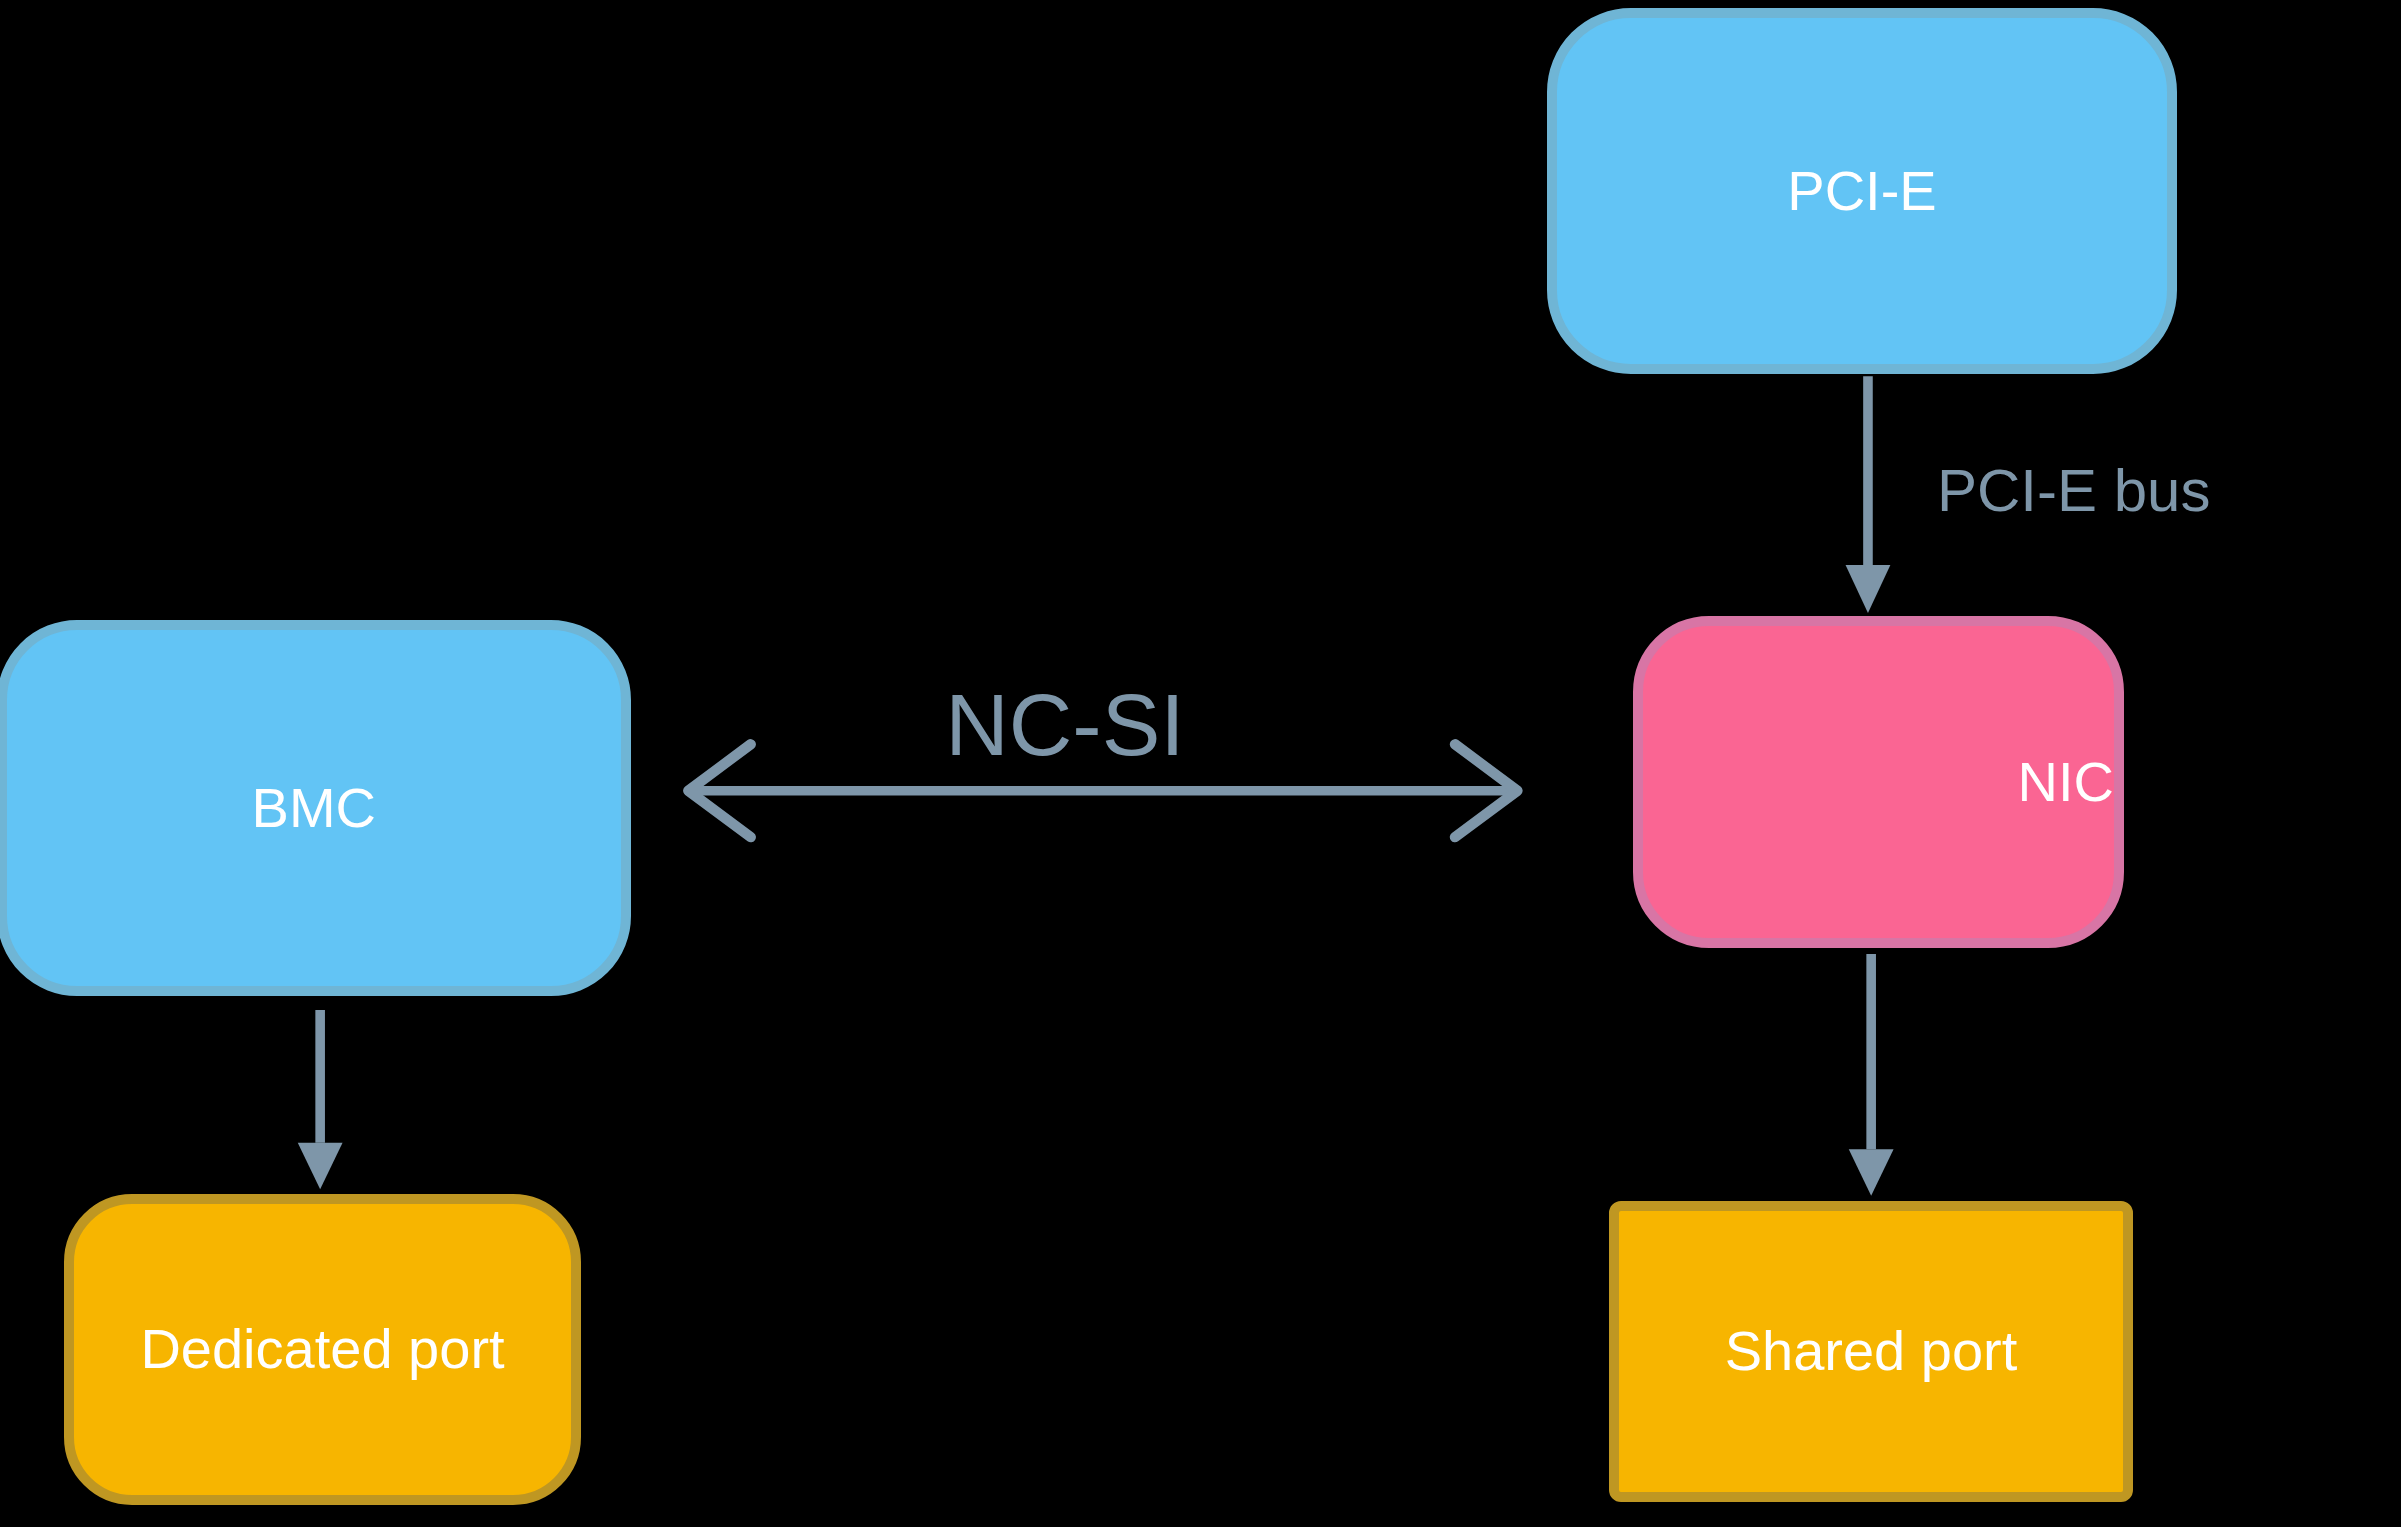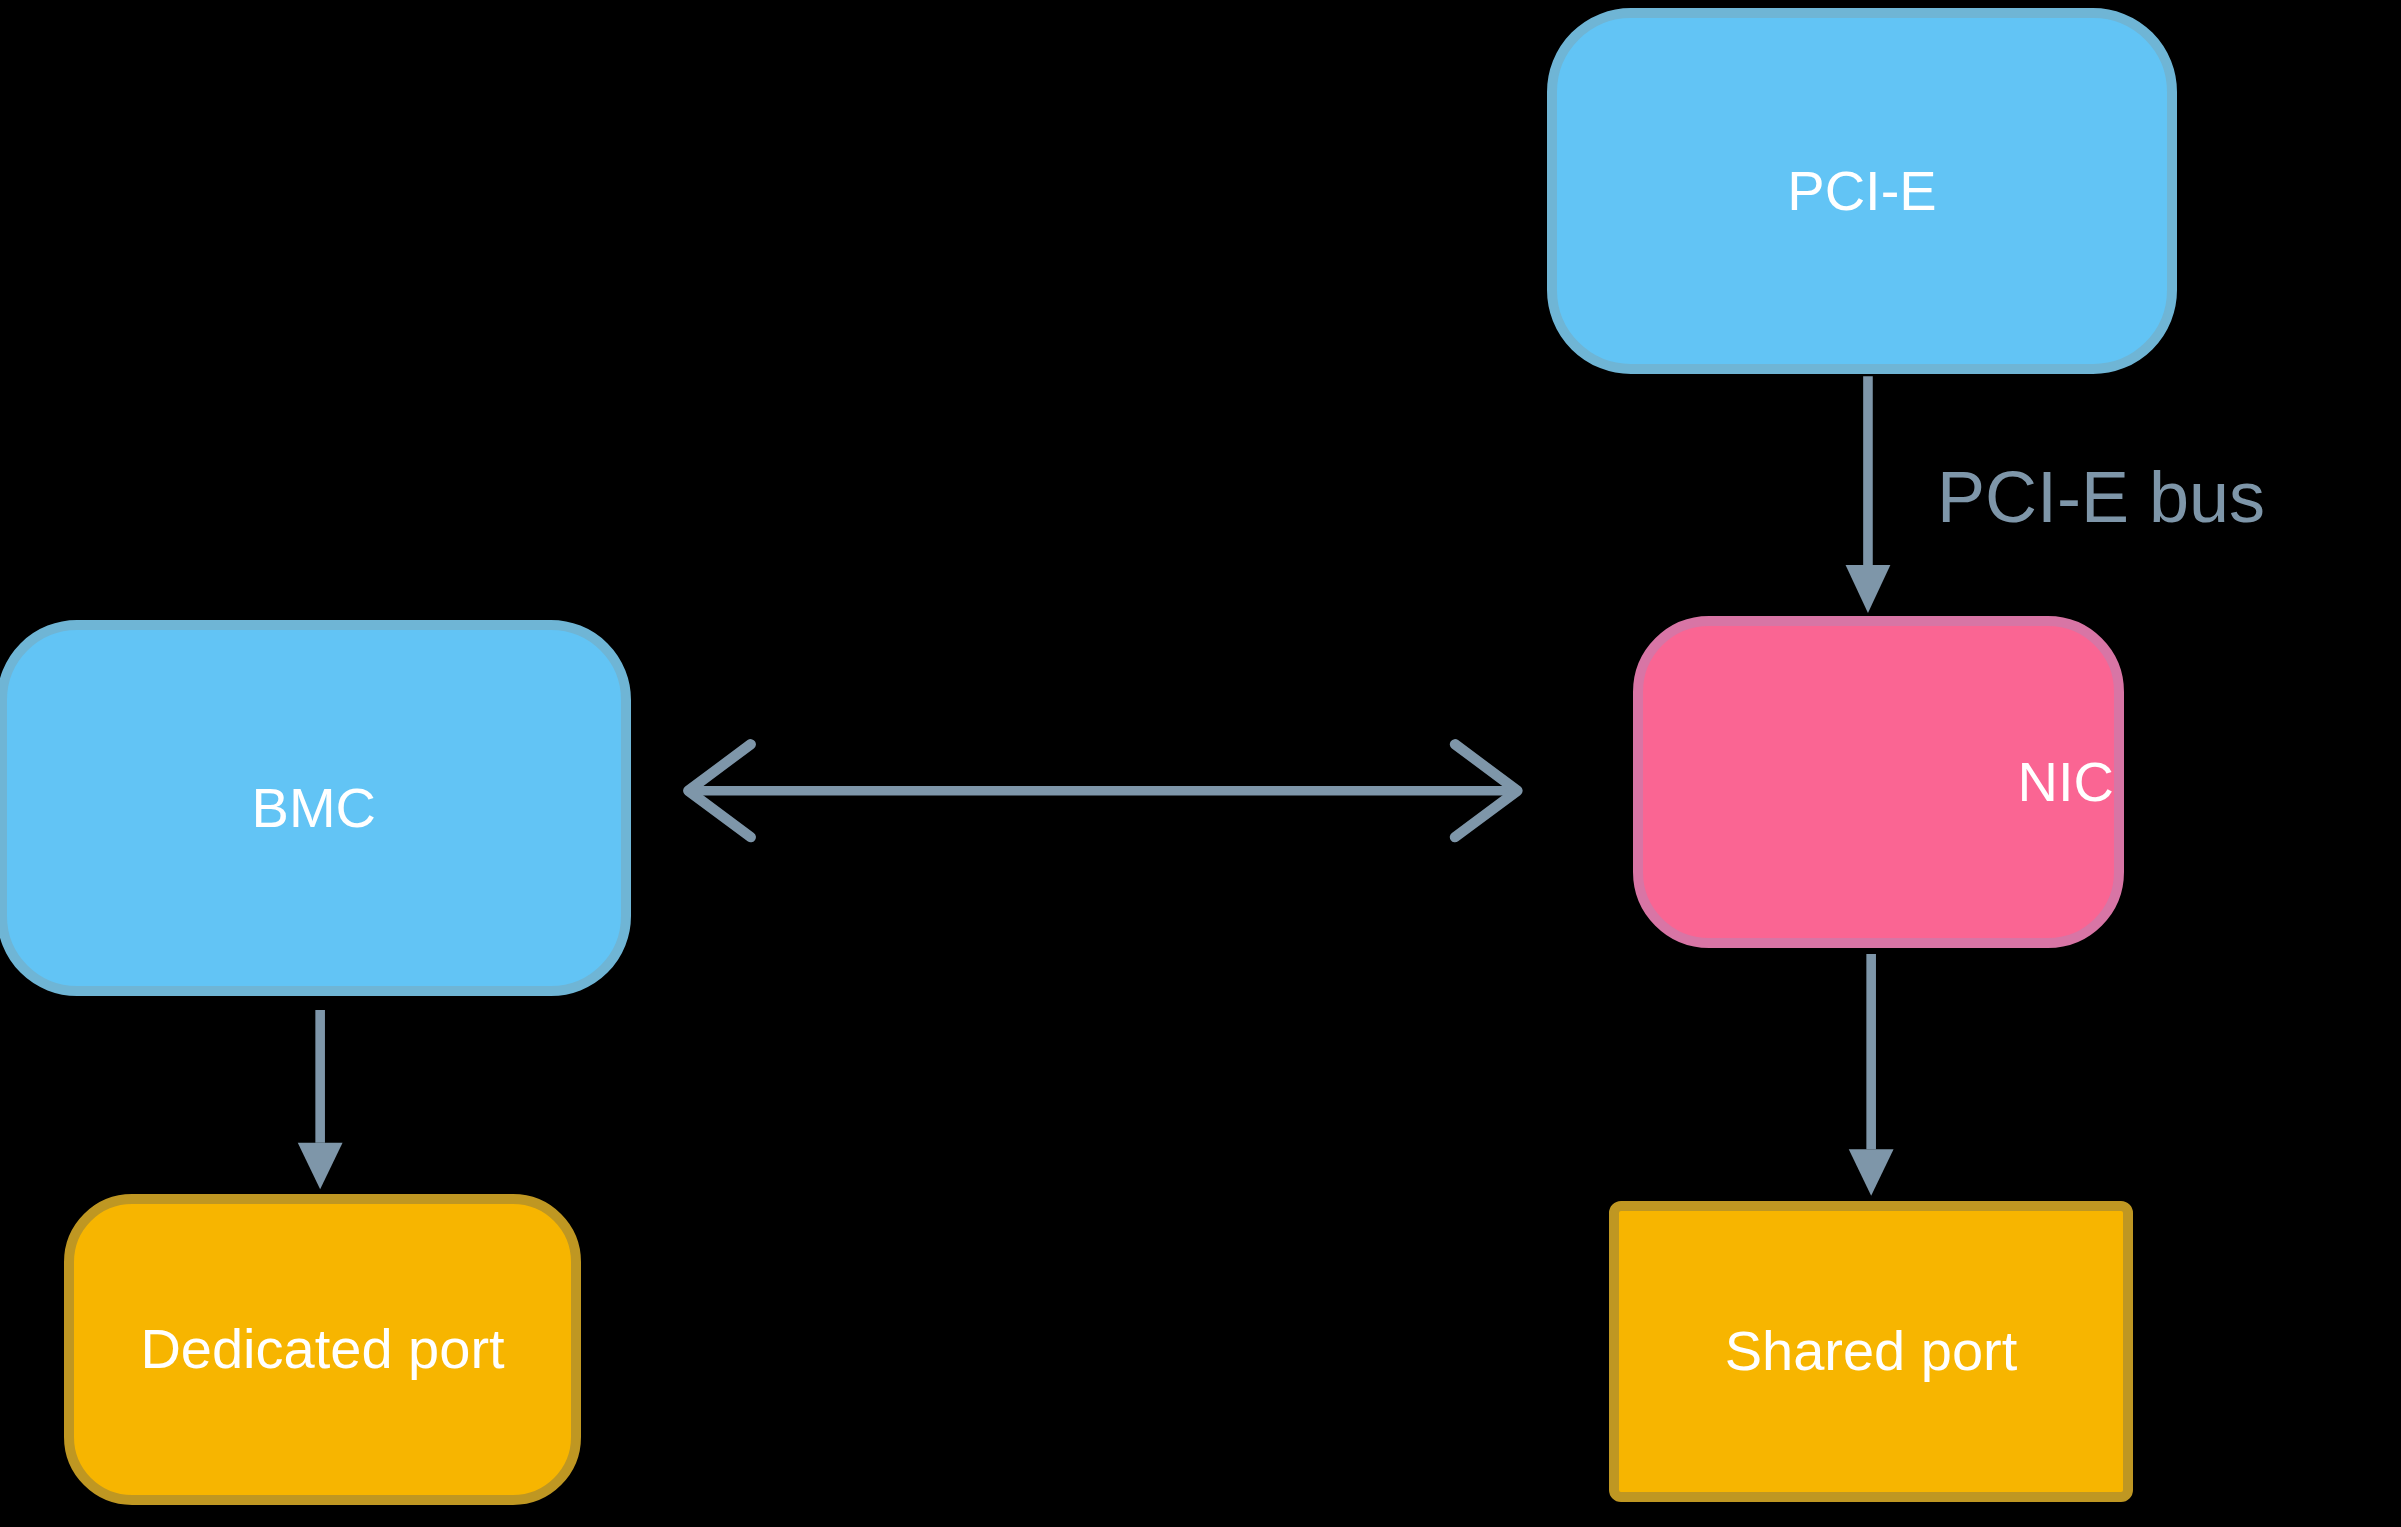--- a/index.html
+++ b/index.html
@@ -65,21 +65,21 @@
     stroke: none;
   }
   .edge-label {
     position: absolute;
     color: var(--arrow, #7E96A9);
     white-space: nowrap;
   }
   #label-pcie-bus {
     left: 1937px;
     top: 456px;
-    font-size: 72px;
+    font-size: 60px;
   }
   #label-ncsi {
     left: 825px;
     top: 674px;
     width: 480px;
     text-align: center;
     font-size: 88px;
   }
 </style>
 </head>
@@ -121,15 +121,16 @@
 
   <div class="node node-yellow" id="node-dedicated">
     <span class="label">Dedicated port</span>
   </div>
 
   <div class="node node-yellow" id="node-shared">
     <span class="label">Shared port</span>
   </div>
 
   <div class="edge-label" id="label-pcie-bus">PCI-E bus</div>
+  <div class="edge-label" id="label-ncsi">NC-SI</div>
 
 </div>
 
 
 </body></html>

